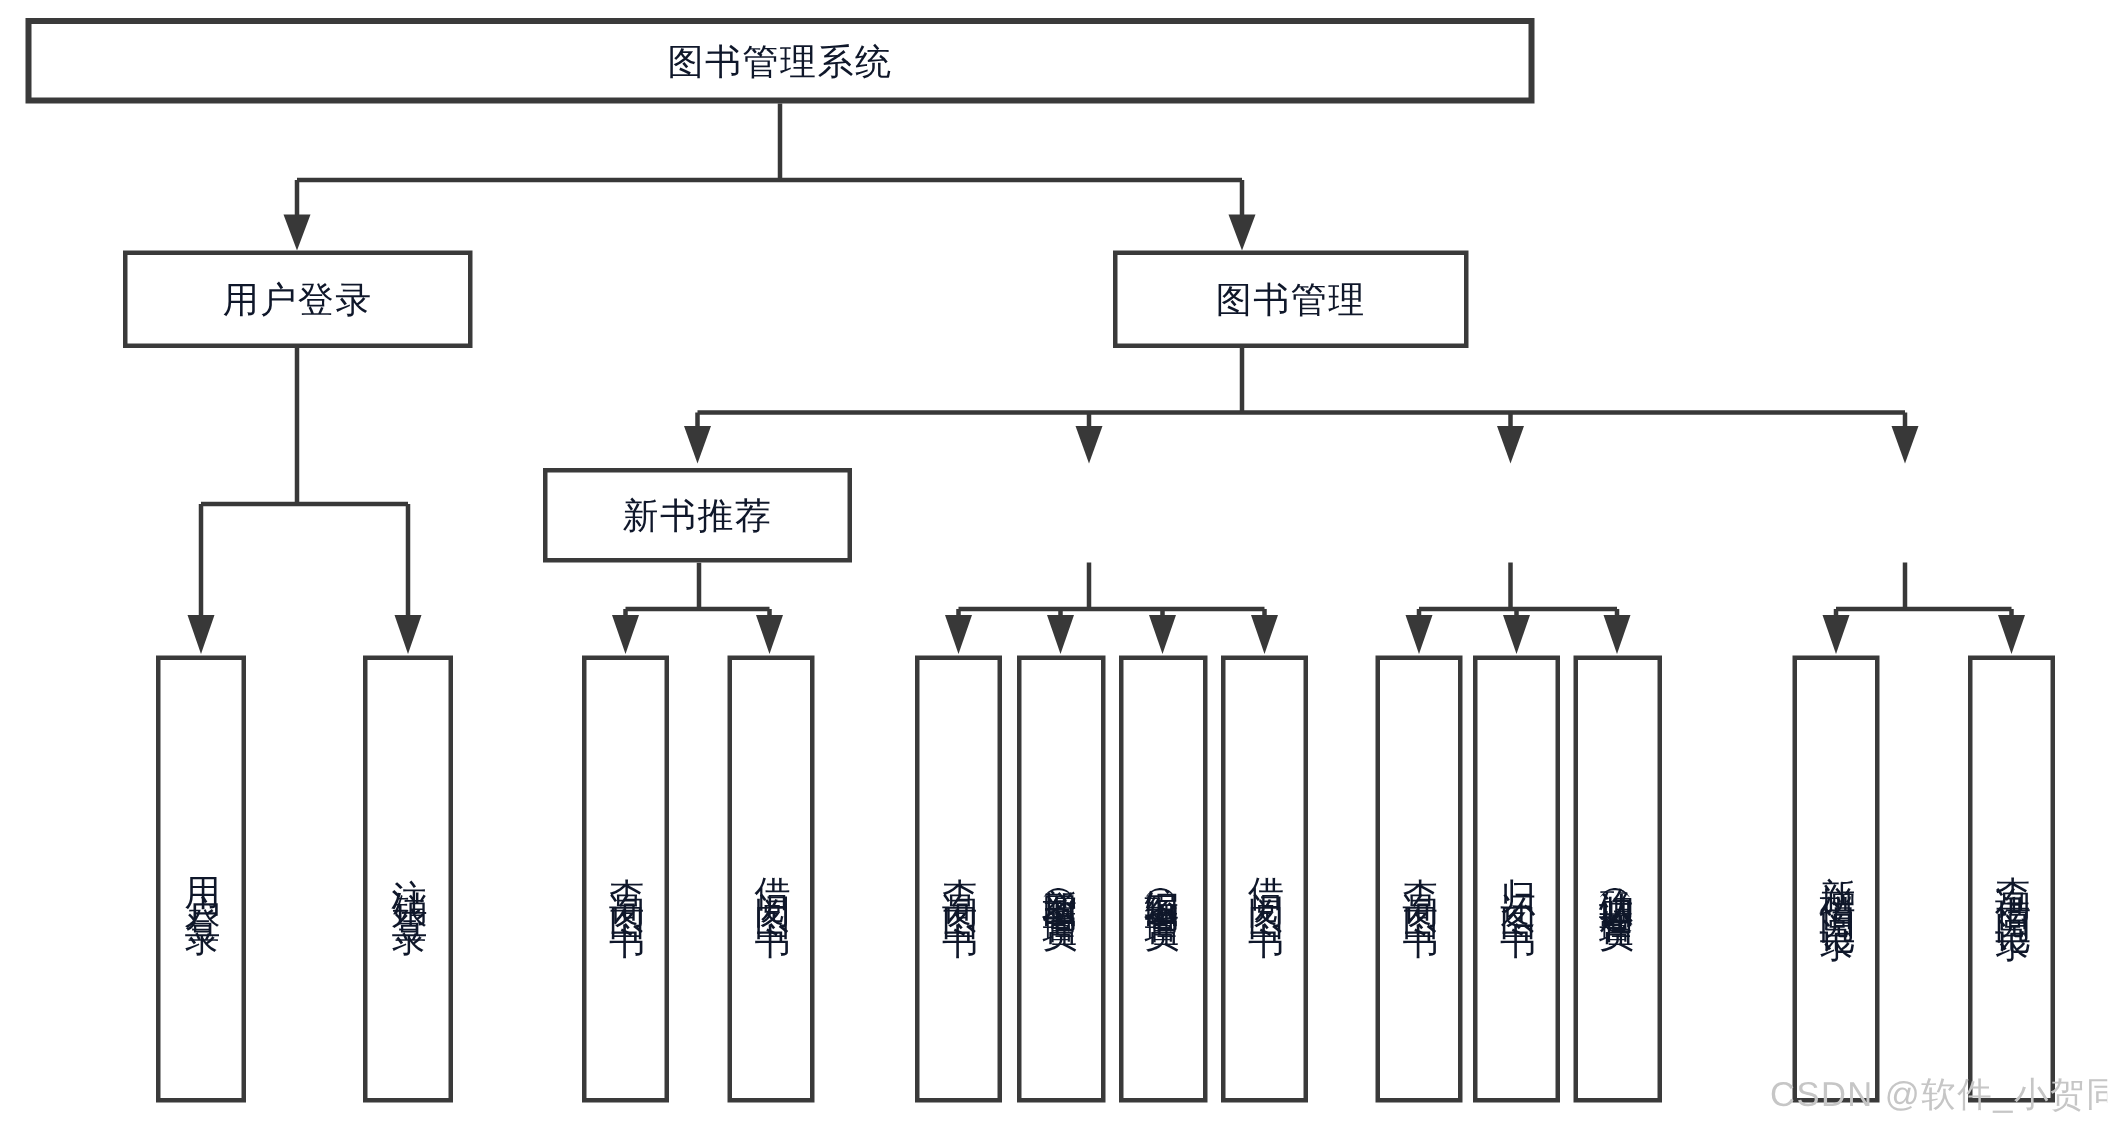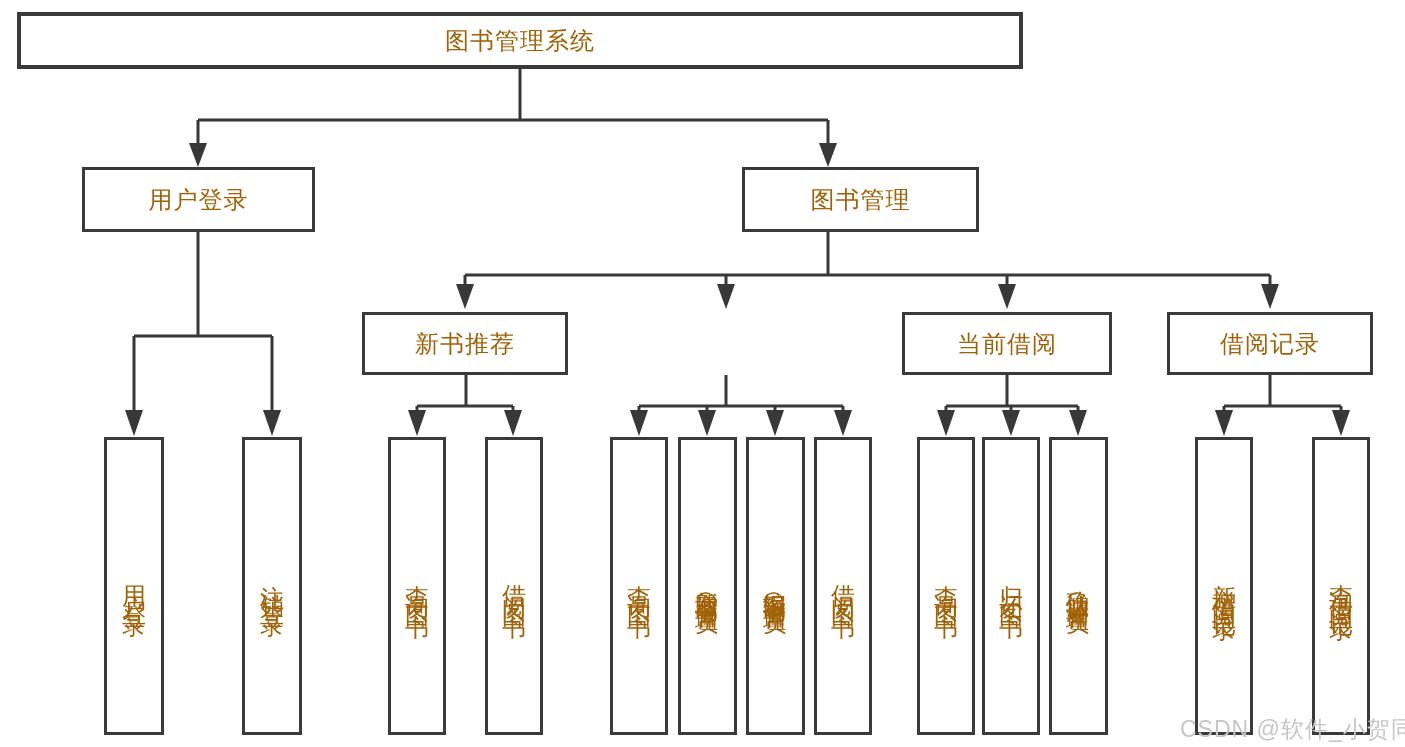--- a/index.html
+++ b/index.html
@@ -8,21 +8,21 @@
     width:1405px;height:747px;
     background:#ffffff;
     font-family:"Liberation Sans","DejaVu Sans",sans-serif;
     overflow:hidden;
   }
   .node{
     position:absolute;
     box-sizing:border-box;
     border:3px solid #3a3a3a;
     background:#ffffff;
-    color:#a16207;
+    color:#0f172a;
     display:flex;
     align-items:center;
     justify-content:center;
     font-size:24px;
     letter-spacing:1px;
     text-align:center;
     white-space:nowrap;
   }
   .root{border-width:4px;}
   .leaf{
@@ -99,22 +99,20 @@
       <polygon points="1332,410 1350,410 1341,436"></polygon>
     </g>
   </svg>
 
   <div class="node root" style="left:17px;top:12px;width:1006px;height:57px;">图书管理系统</div>
 
   <div class="node" style="left:82px;top:167px;width:233px;height:65px;">用户登录</div>
   <div class="node" style="left:742px;top:167px;width:237px;height:65px;">图书管理</div>
 
   <div class="node" style="left:362px;top:312px;width:206px;height:63px;">新书推荐</div>
-  <div class="node" style="left:902px;top:312px;width:210px;height:63px;">当前借阅</div>
-  <div class="node" style="left:1167px;top:312px;width:206px;height:63px;">借阅记录</div>
 
   <div class="node leaf ls10" style="left:104px;top:437px;width:60px;height:298px;">用户登录</div>
   <div class="node leaf ls10" style="left:242px;top:437px;width:60px;height:298px;">注销登录</div>
 
   <div class="node leaf ls10" style="left:388px;top:437px;width:58px;height:298px;">查询图书</div>
   <div class="node leaf ls10" style="left:485px;top:437px;width:58px;height:298px;">借阅图书</div>
 
   <div class="node leaf ls10" style="left:610px;top:437px;width:58px;height:298px;">查询图书</div>
   <div class="node leaf ls4" style="left:678px;top:437px;width:59px;height:298px;">新增图书（管理员）</div>
   <div class="node leaf ls4" style="left:746px;top:437px;width:59px;height:298px;">编辑图书（管理员）</div>

